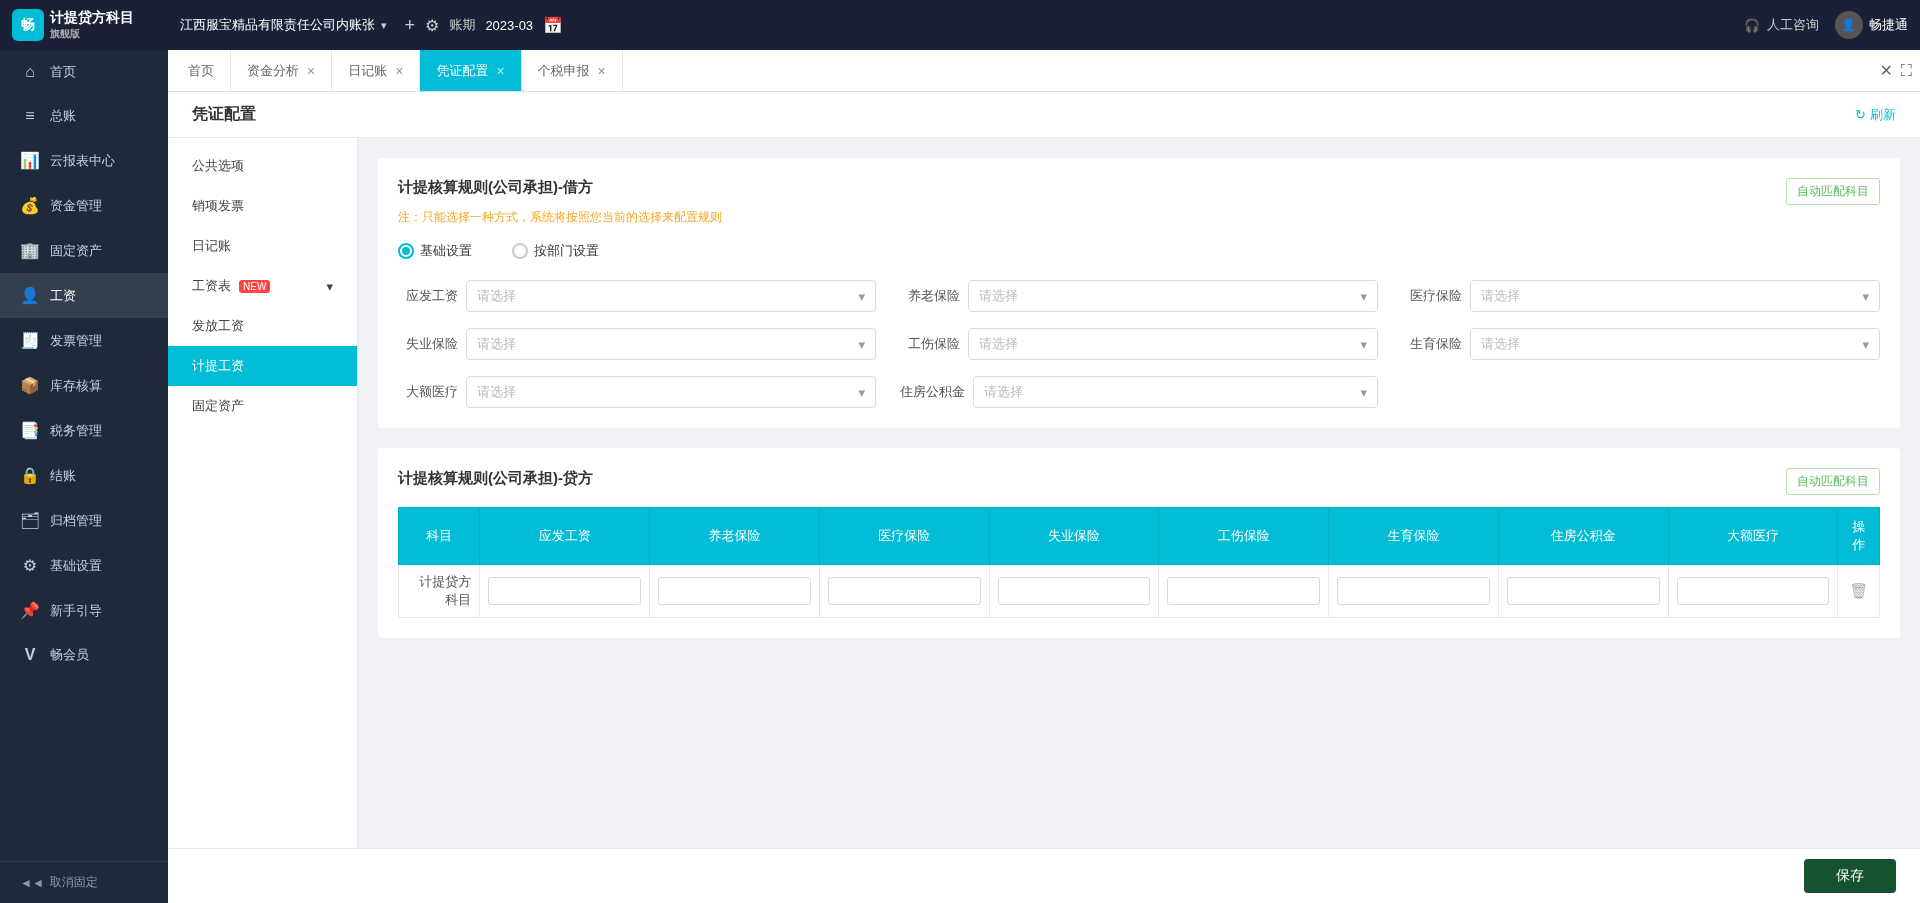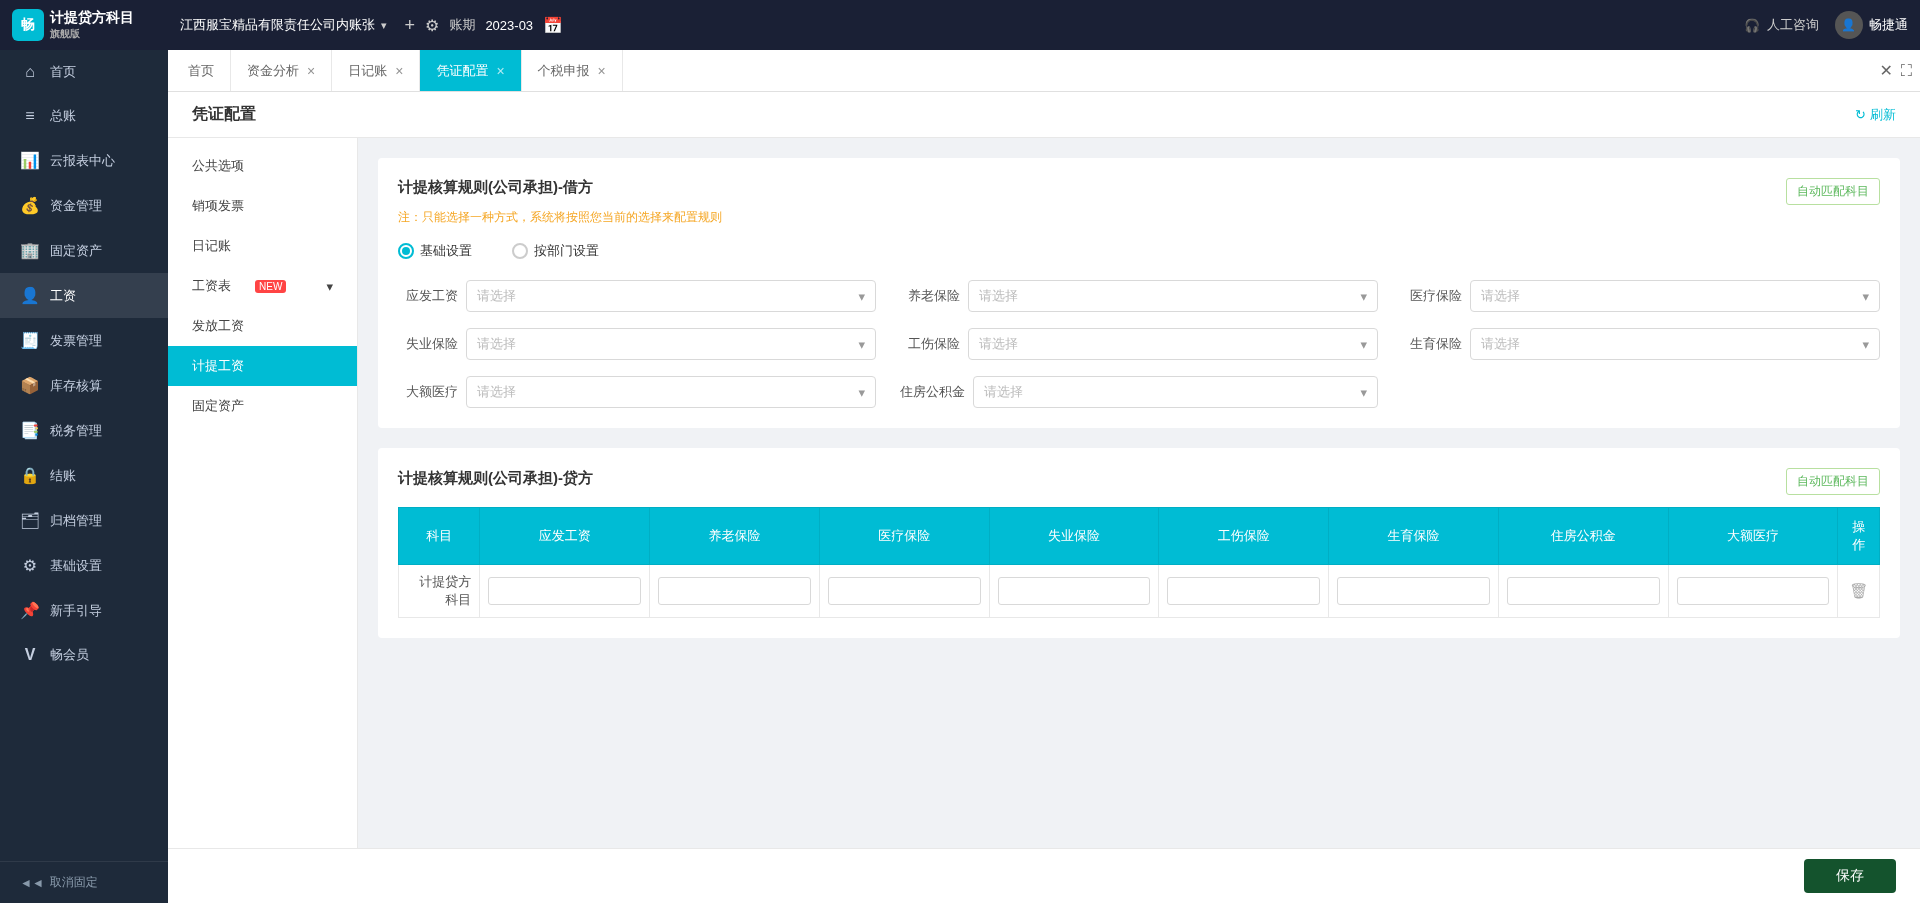--- a/index.html
+++ b/index.html
@@ -46,21 +46,21 @@
     .page-title { font-size: 16px; font-weight: bold; color: #333; }
     .refresh-btn { color: #00bcd4; cursor: pointer; font-size: 13px; display: flex; align-items: center; gap: 4px; }
 
     
     .inner-layout { flex: 1; display: flex; overflow: hidden; }
 
     
     .left-menu { width: 190px; background: white; border-right: 1px solid #e8e8e8; flex-shrink: 0; overflow-y: auto; padding: 8px 0; }
     .left-menu-item { padding: 11px 24px; cursor: pointer; color: #444; font-size: 13px; display: flex; align-items: center; justify-content: space-between; }
     .left-menu-item.active { background: #00bcd4; color: white; }
-    .new-badge { background: #ff4444; color: white; font-size: 10px; padding: 1px 4px; border-radius: 3px; margin-left: 20px; }
+    .new-badge { background: #ff4444; color: white; font-size: 10px; padding: 1px 4px; border-radius: 3px; margin-left: 4px; }
 
     
     .right-content { flex: 1; overflow-y: auto; padding: 20px; }
 
     
     .section { background: white; border-radius: 4px; padding: 20px; margin-bottom: 20px; }
     .section-title { font-size: 15px; font-weight: bold; color: #333; margin-bottom: 6px; }
     .section-note { color: #f5a623; font-size: 12px; margin-bottom: 16px; }
     .auto-match-btn { float: right; border: 1px solid #b8e0a0; color: #5cb85c; background: white; padding: 4px 10px; font-size: 12px; border-radius: 3px; cursor: pointer; }
 

